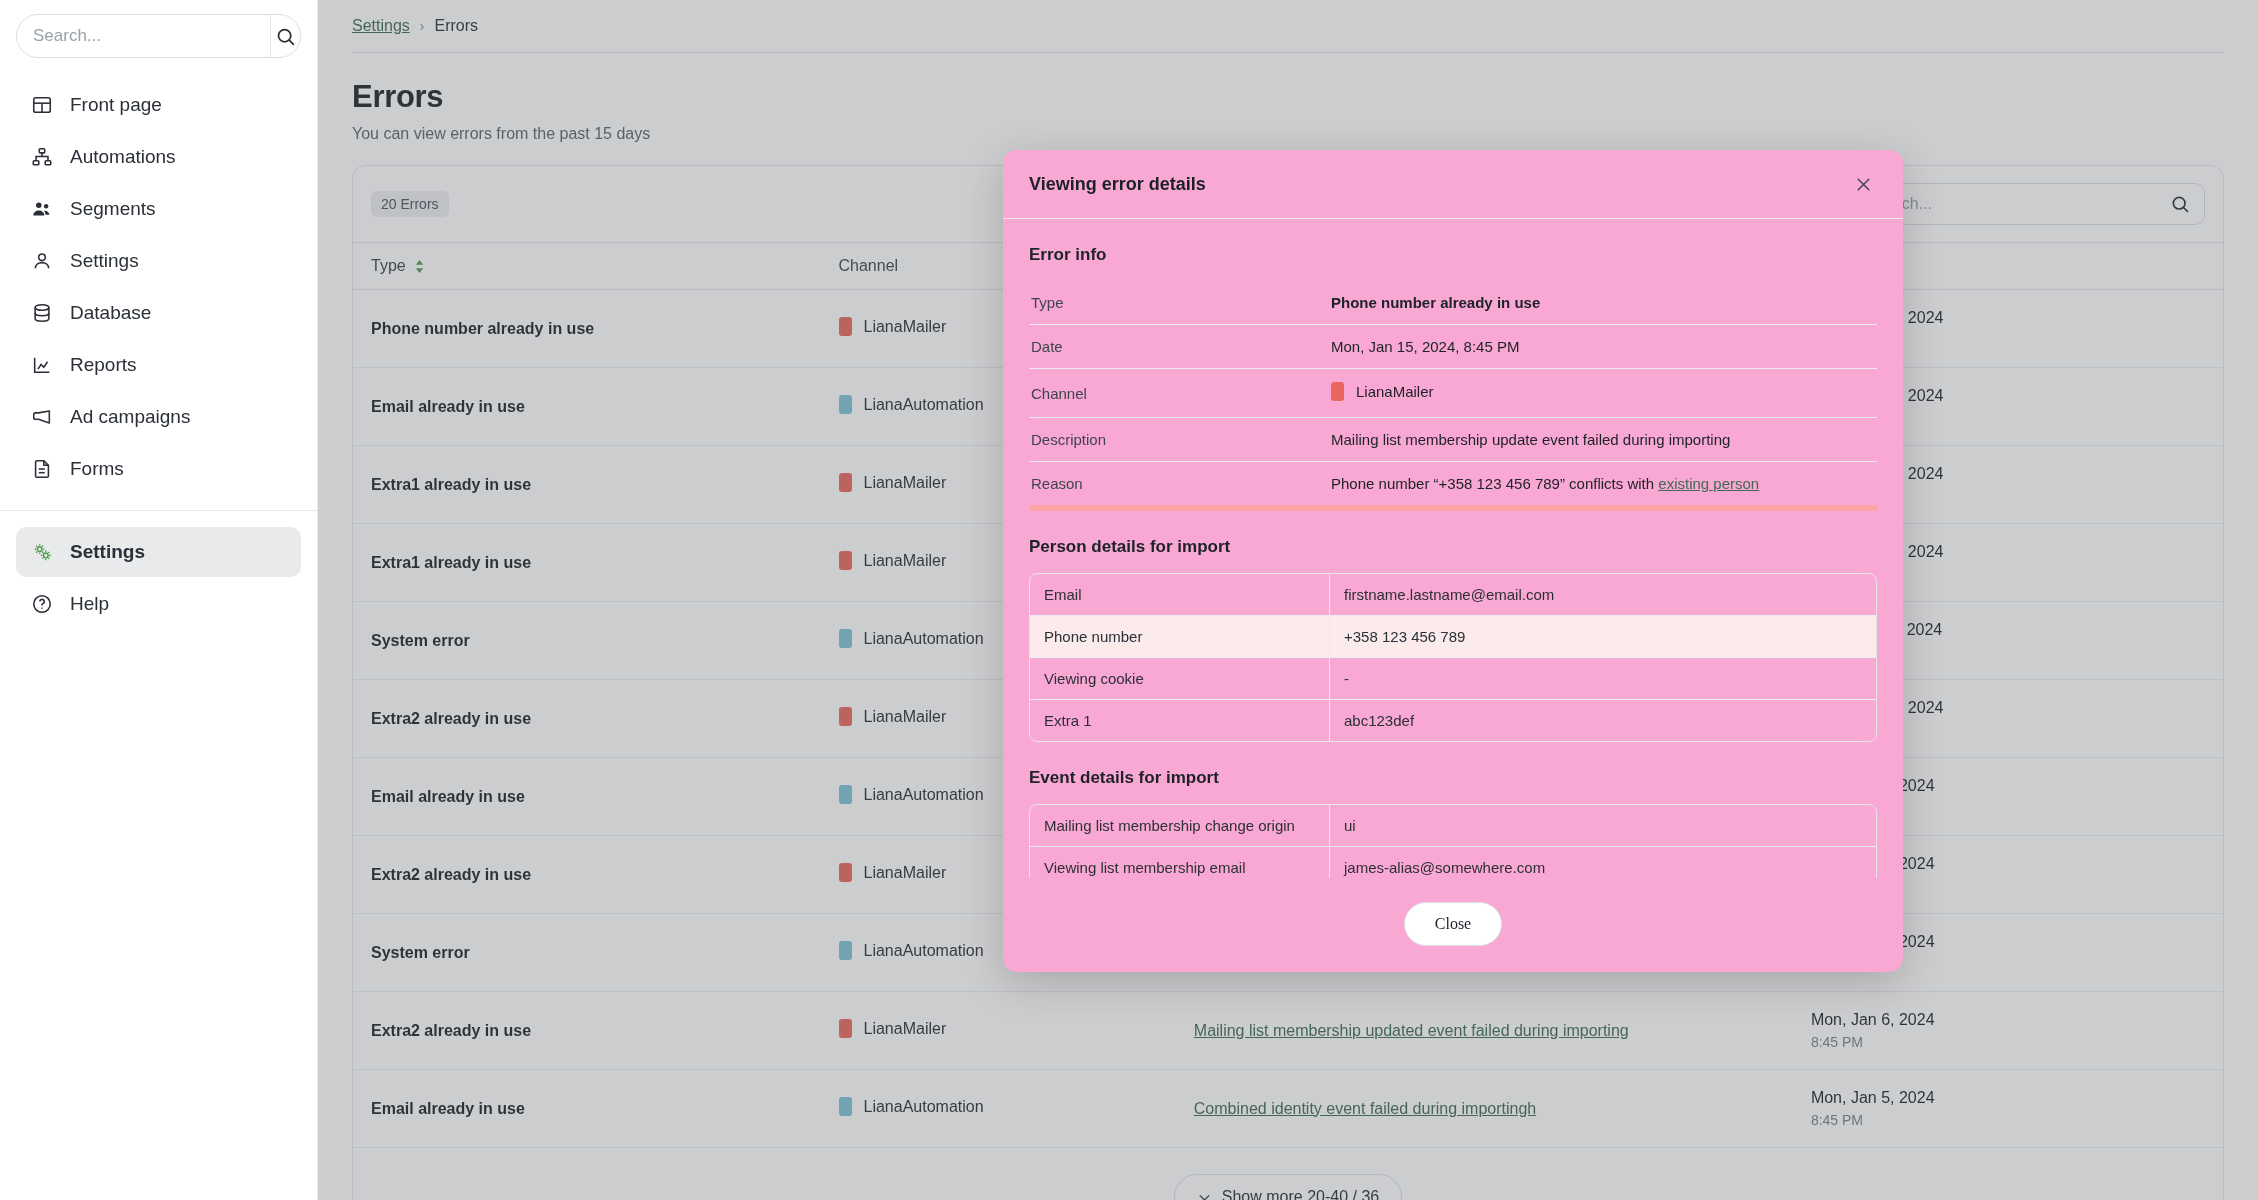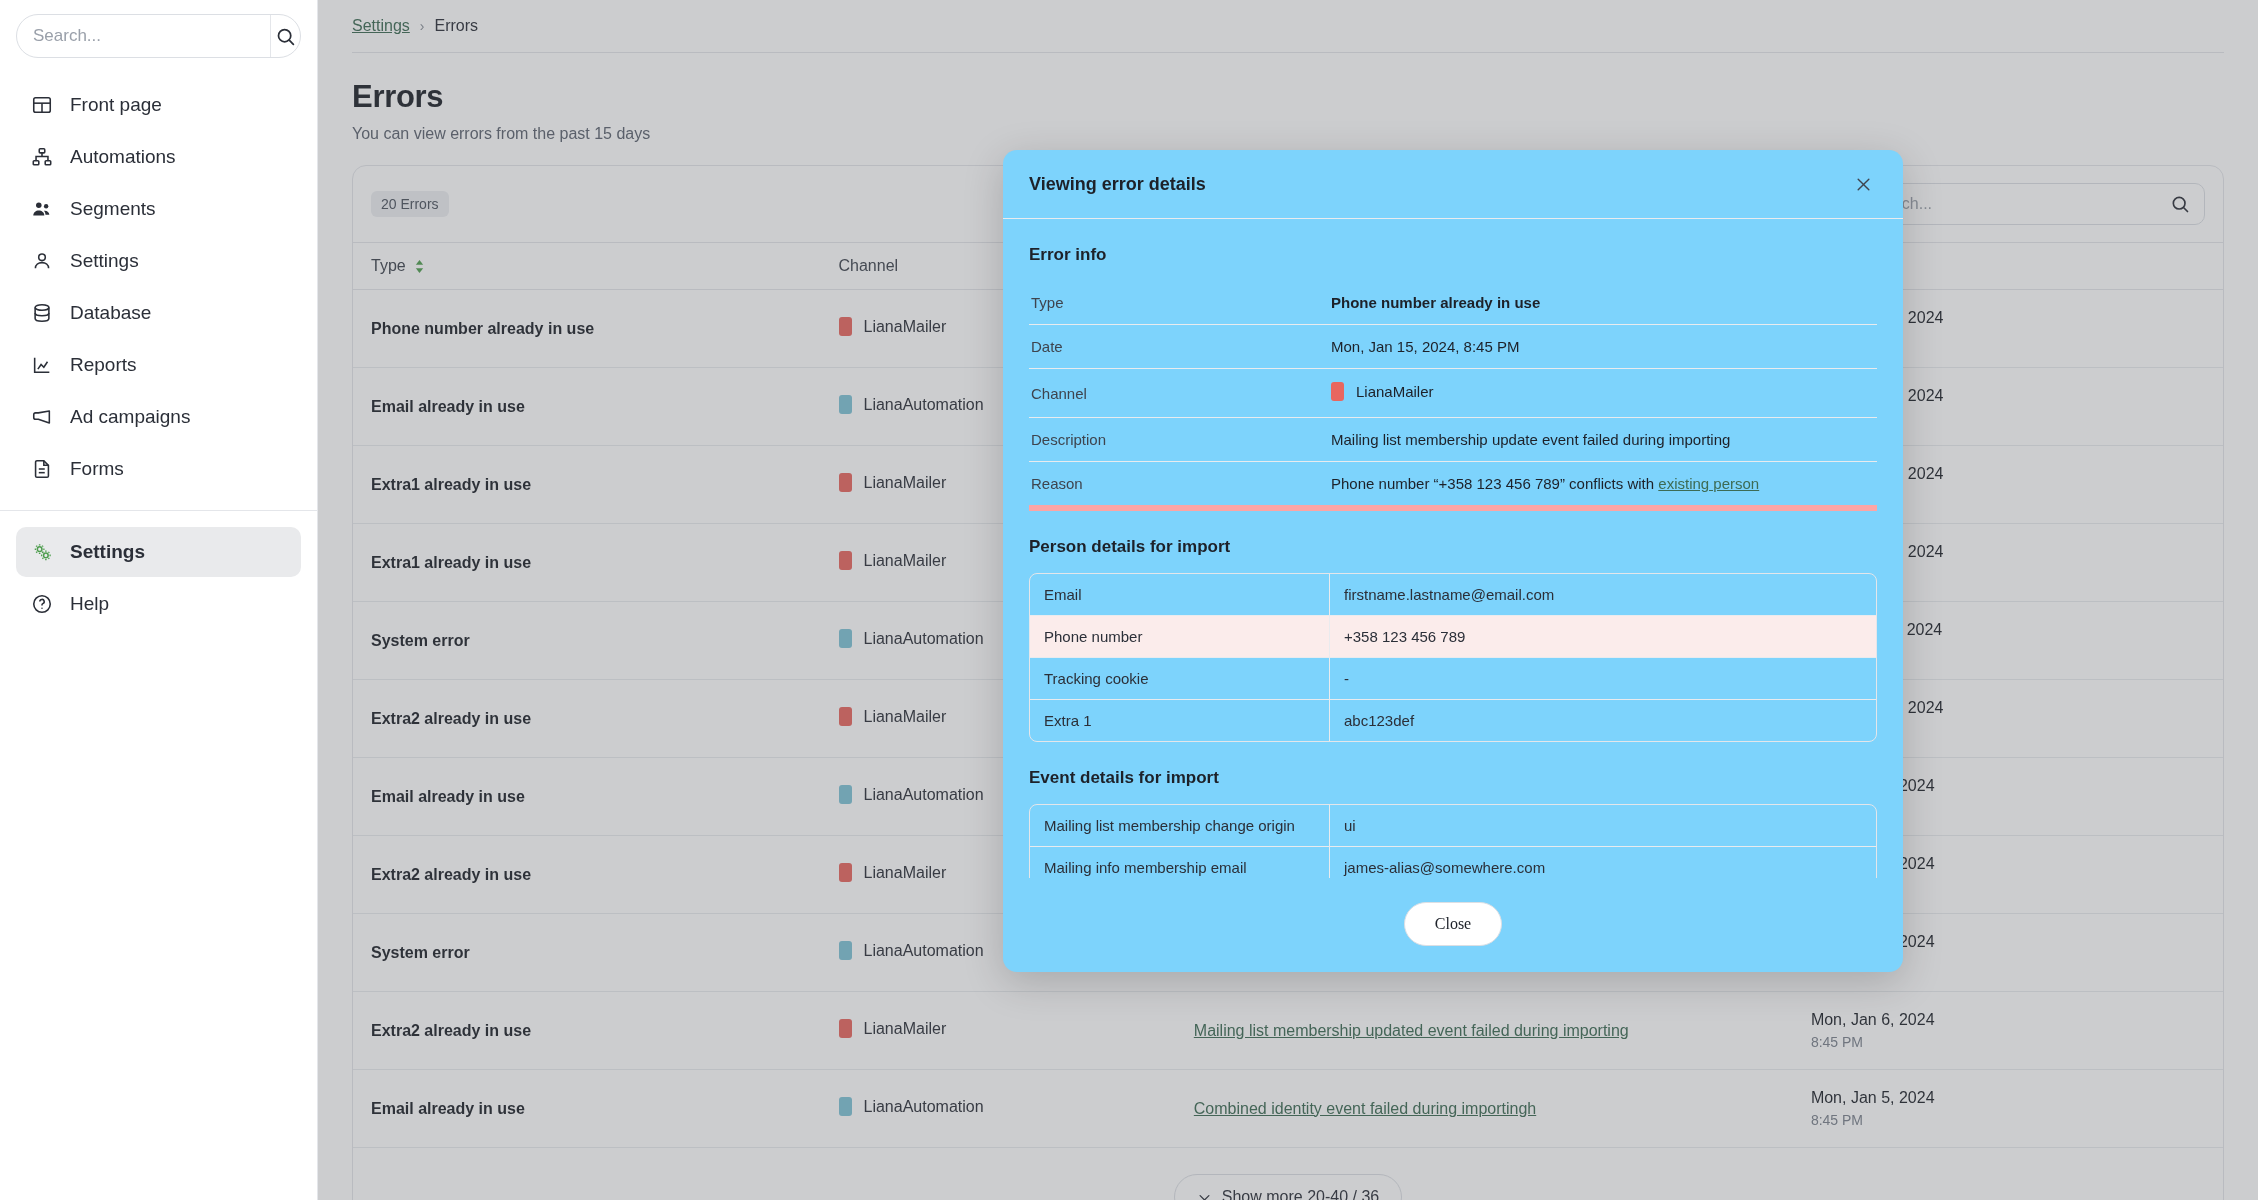--- a/index.html
+++ b/index.html
@@ -139,21 +139,21 @@
     cursor: pointer; font-family: "Liberation Sans", sans-serif;
   }
 
   
   .overlay {
     position: absolute; inset: 0; background: rgba(86,90,96,0.30);
     z-index: 50;
   }
   .modal {
     position: absolute; left: 685px; top: 150px; width: 900px;
-    background: #7dd3fc; border-radius: 14px; z-index: 60;
+    background: #f9a8d4; border-radius: 14px; z-index: 60;
     box-shadow: 0 10px 40px rgba(0,0,0,0.18);
     display: flex; flex-direction: column; max-height: 822px; overflow: hidden;
   }
   .modal-head {
     display: flex; align-items: center; justify-content: space-between;
     padding: 20px 26px; border-bottom: 1px solid #e9ebee; flex: 0 0 auto;
   }
   .modal-title { font-size: 18px; font-weight: bold; color: #1d2129; }
   .modal-close {
     width: 28px; height: 28px; display: flex; align-items: center; justify-content: center;
@@ -605,39 +605,39 @@
           <tbody id="person-body">
               <tr>
                 <td class="k">Email</td>
                 <td class="v">firstname.lastname@email.com</td>
               </tr>
               <tr class="hl">
                 <td class="k">Phone number</td>
                 <td class="v">+358 123 456 789</td>
               </tr>
               <tr>
-                <td class="k">Tracking cookie</td>
+                <td class="k">Viewing cookie</td>
                 <td class="v">-</td>
               </tr>
               <tr>
                 <td class="k">Extra 1</td>
                 <td class="v">abc123def</td>
               </tr>
             </tbody>
         </table>
 
         <h2 class="sec-title mt">Event details for import</h2>
         <table class="kv">
           <tbody id="event-body">
               <tr>
                 <td class="k">Mailing list membership change origin</td>
                 <td class="v">ui</td>
               </tr>
               <tr>
-                <td class="k">Mailing info membership email</td>
+                <td class="k">Viewing list membership email</td>
                 <td class="v">james-alias@somewhere.com</td>
               </tr>
             </tbody>
         </table>
       </div>
 
       <div class="modal-foot">
         <button class="btn-close-lg">Close</button>
       </div>
     </div>

